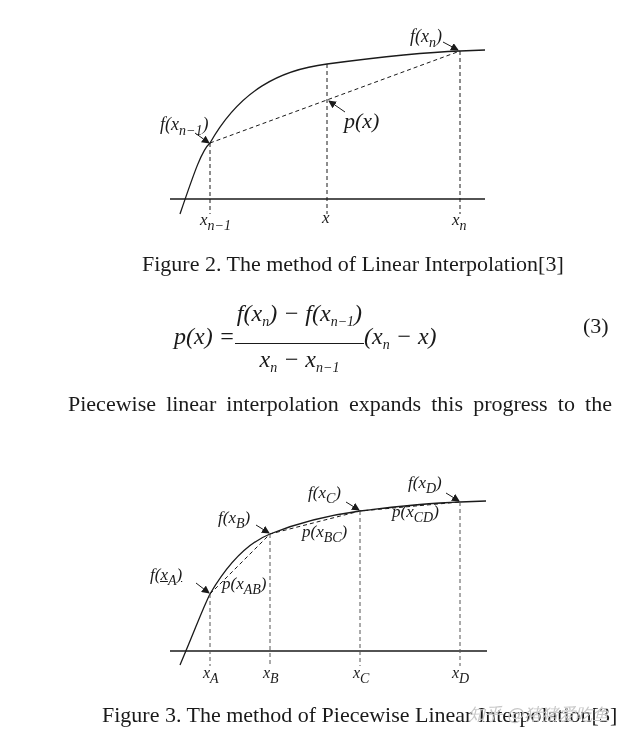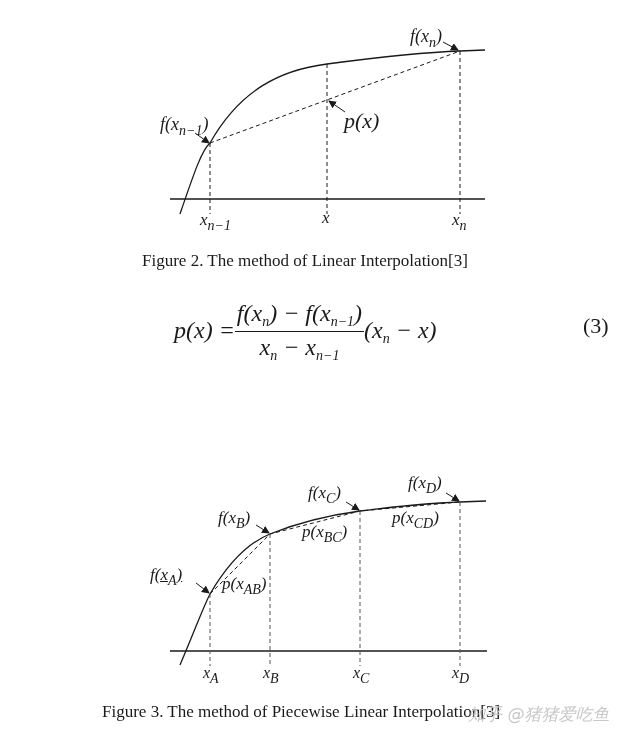--- a/index.html
+++ b/index.html
@@ -1,24 +1,24 @@
 <!DOCTYPE html>
 <html><head>
 <meta charset="utf-8">
 <style>
   html, body { margin:0; padding:0; background:#ffffff; }
   body { width:633px; height:739px; position:relative; overflow:hidden;
          font-family:"Liberation Serif","DejaVu Serif",serif; color:#1a1a1a; }
   .abs { position:absolute; }
   .it { font-style:italic; }
-  .caption { font-size:17px; white-space:nowrap; }
+  .caption { font-size:22px; white-space:nowrap; }
   .para { font-size:22px; line-height:26px; text-align:justify; }
   .eq { font-size:24px; font-style:italic; }
   .frac { display:inline-flex; flex-direction:column; align-items:center; vertical-align:middle; }
-  .frac .num { border-bottom:1.3px solid #1a1a1a; padding:0 2px 4px 2px;font-style:italic; }
+  .frac .num { border-bottom:1.3px solid #1a1a1a; padding:0 2px 16px 2px;font-style:italic; }
   .frac .den { padding-top:2px; }
   sub { font-size:14px; vertical-align:-5px; line-height:0; }
   .eqno { font-size:22px; font-style:normal; }
   .watermark { color:#c8c8c8; font-family:"DejaVu Sans",sans-serif; font-size:17px;font-style:italic; }
 </style>
 </head>
 <body>
 
 <div class="abs" style="left:140px;top:0;width:360px;height:240px;">
   <svg width="360" height="240" viewBox="0 0 360 240">
@@ -56,20 +56,21 @@
   <span>p(x) =</span>
   <span class="frac">
     <span class="num"><span>f(x</span><sub>n</sub><span>) − f(x</span><sub>n−1</sub><span>)</span></span>
     <span class="den"><span>x</span><sub>n</sub><span> − x</span><sub>n−1</sub></span>
   </span>
   <span><span>(x</span><sub>n</sub><span> − x)</span></span>
 </div>
 <div class="abs eqno" style="left:583px;top:313px;">(3)</div>
 
 <div class="abs para" style="left:34px;top:391px;width:578px;">
+  <div style="text-indent:34px;text-align-last:justify;">Piecewise linear interpolation expands this progress to the</div>
 </div>
 
 <div class="abs" style="left:150px;top:470px;width:360px;height:220px;">
   <svg width="360" height="220" viewBox="0 0 360 220">
     <defs>
       <marker id="arr2" markerWidth="8" markerHeight="8" refX="7" refY="4" orient="auto">
         <path d="M0,0 L8,4 L0,8 Z" fill="#1a1a1a"></path>
       </marker>
     </defs>
     <line x1="20" y1="181" x2="337" y2="181" stroke="#1a1a1a" stroke-width="1.3"></line>
@@ -83,21 +84,21 @@
     <line x1="106" y1="55" x2="119" y2="63" stroke="#1a1a1a" stroke-width="1" marker-end="url(#arr2)"></line>
     <line x1="196" y1="32" x2="209" y2="40" stroke="#1a1a1a" stroke-width="1" marker-end="url(#arr2)"></line>
     <line x1="296" y1="23" x2="309" y2="31" stroke="#1a1a1a" stroke-width="1" marker-end="url(#arr2)"></line>
   </svg>
   <div class="abs it" style="left:0;top:95px;font-size:17px;text-decoration:underline;"><span>f(x</span><sub>A</sub><span>)</span></div>
   <div class="abs it" style="left:68px;top:38px;font-size:17px;"><span>f(x</span><sub>B</sub><span>)</span></div>
   <div class="abs it" style="left:158px;top:13px;font-size:17px;"><span>f(x</span><sub>C</sub><span>)</span></div>
   <div class="abs it" style="left:258px;top:3px;font-size:17px;"><span>f(x</span><sub>D</sub><span>)</span></div>
   <div class="abs it" style="left:72px;top:104px;font-size:17px;"><span>p(x</span><sub>AB</sub><span>)</span></div>
   <div class="abs it" style="left:152px;top:52px;font-size:17px;"><span>p(x</span><sub>BC</sub><span>)</span></div>
-  <div class="abs it" style="left:242px;top:38px;font-size:17px;"><span>p(x</span><sub>CD</sub><span>)</span></div>
+  <div class="abs it" style="left:242px;top:32px;font-size:17px;"><span>p(x</span><sub>CD</sub><span>)</span></div>
   <div class="abs it" style="left:53px;top:194px;font-size:16px;"><span>x</span><sub>A</sub></div>
   <div class="abs it" style="left:113px;top:194px;font-size:16px;"><span>x</span><sub>B</sub></div>
   <div class="abs it" style="left:203px;top:194px;font-size:16px;"><span>x</span><sub>C</sub></div>
   <div class="abs it" style="left:302px;top:194px;font-size:16px;"><span>x</span><sub>D</sub></div>
 </div>
 
 <div class="abs caption" style="left:102px;top:702px;">Figure 3.    The method of Piecewise Linear Interpolation[3]</div>
 <div class="abs watermark" style="left:468px;top:703px;">知乎 @猪猪爱吃鱼</div>
 
 </body></html>

